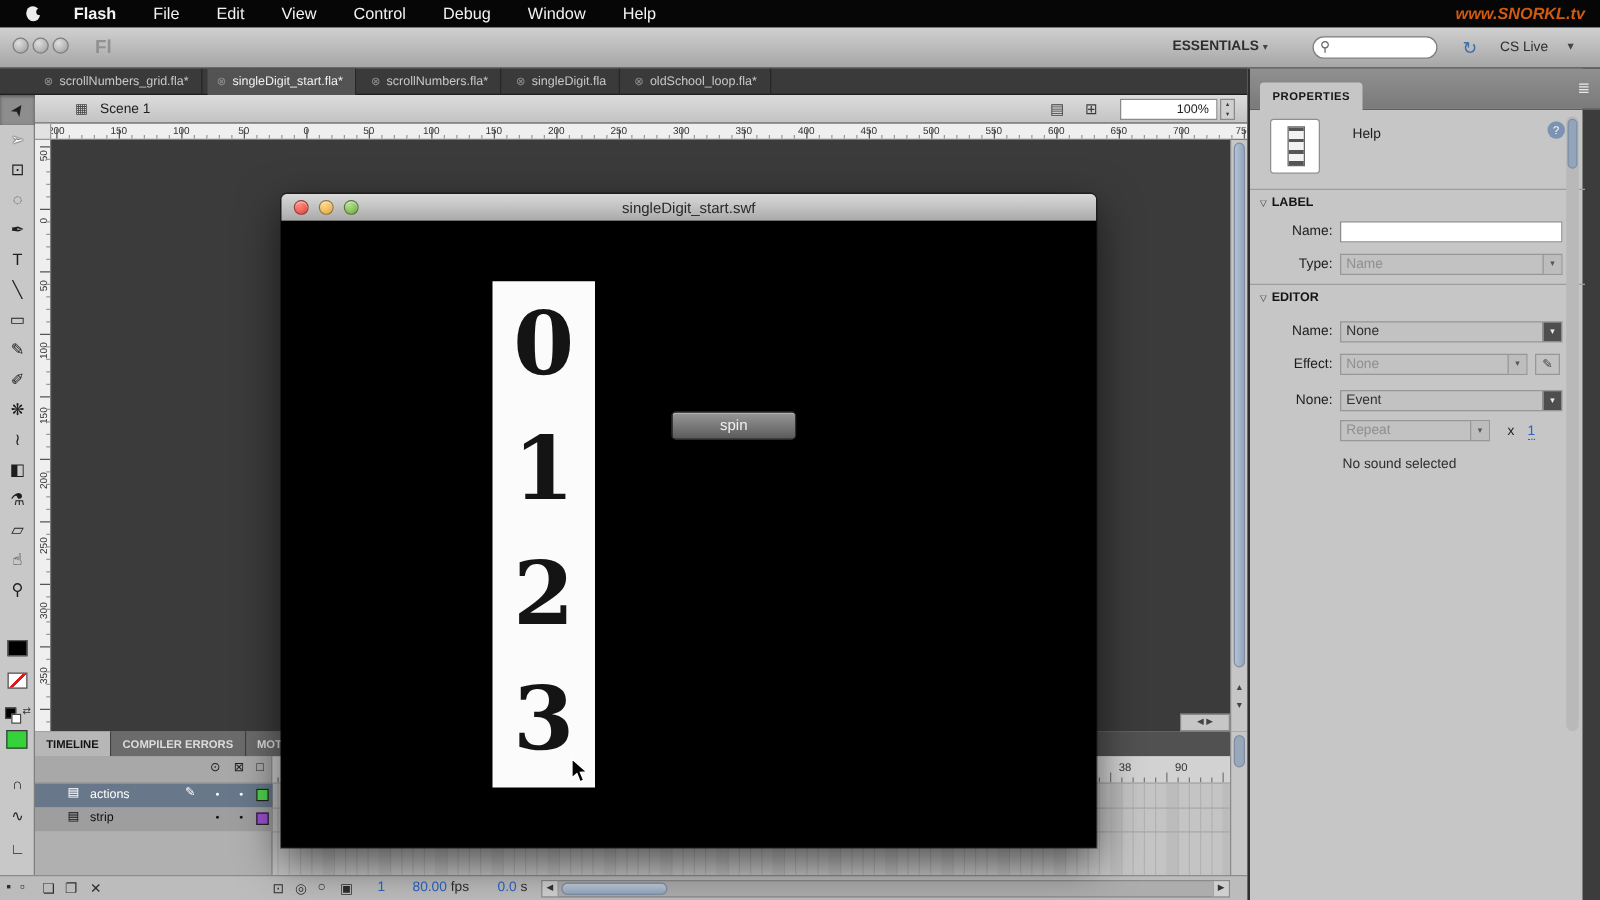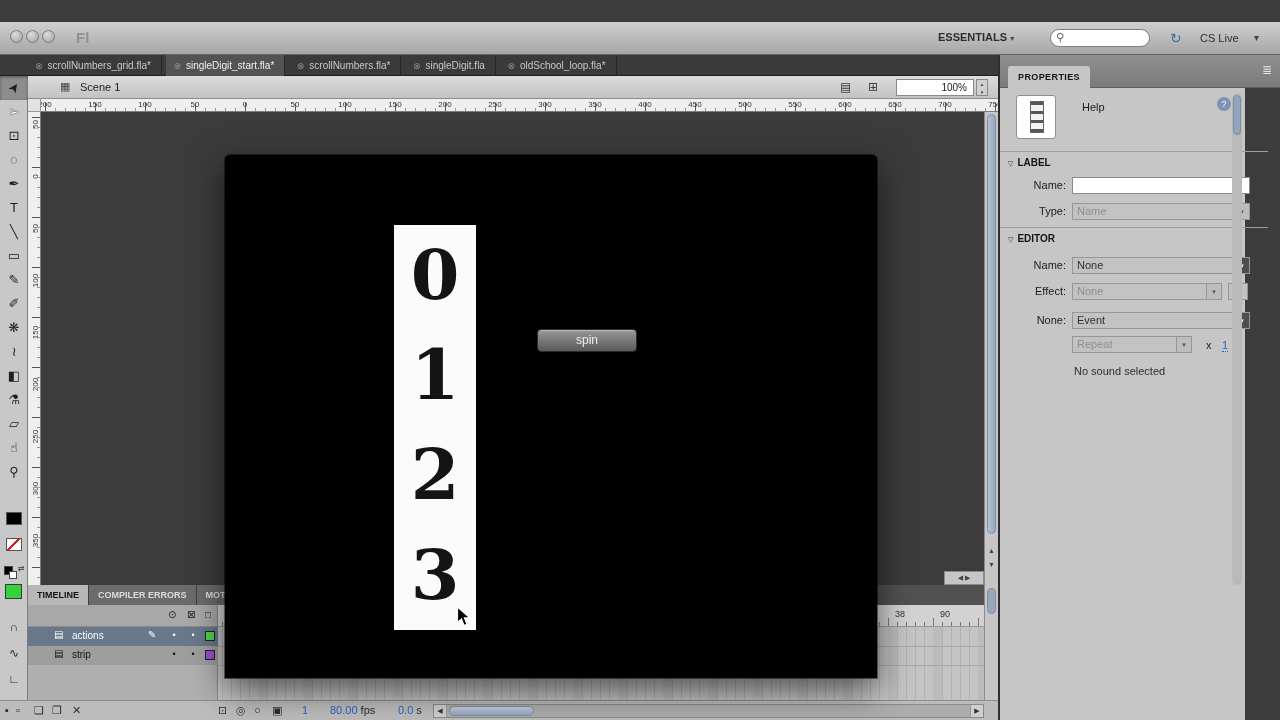--- a/index.html
+++ b/index.html
@@ -105,21 +105,21 @@
 
 .bottom-bar{position:absolute;left:0;top:700px;width:998px;height:20px;background:#bcbcbc;border-top:1px solid #8c8c8c;}
 .bb-i{position:absolute;top:3px;font-size:11px;color:#2e2e2e;white-space:nowrap;}
 .bb-blue{color:#2b62c4;}
 .bb-scroll{position:absolute;left:433px;top:3px;width:551px;height:14px;background:#adadad;border:1px solid #8a8a8a;}
 .bb-scroll .larr{position:absolute;left:0;top:0;width:13px;height:12px;background:#cfcfcf;font-size:7px;line-height:12px;text-align:center;color:#333;border-right:1px solid #999;}
 .bb-scroll .rarr{position:absolute;right:0;top:0;width:13px;height:12px;background:#cfcfcf;font-size:7px;line-height:12px;text-align:center;color:#333;border-left:1px solid #999;}
 .bb-scroll .thumb{position:absolute;left:15px;top:1px;width:85px;height:10px;border-radius:5px;background:linear-gradient(#c5cfdd,#93a5bd);border:1px solid #7e8da2;}
 
 
-.right-panel{position:absolute;left:998px;top:55px;width:247px;height:665px;background:#c6c6c6;border-left:2px solid #2e2e2e;}
+.right-panel{position:absolute;left:998px;top:55px;width:268px;height:665px;background:#c6c6c6;border-left:2px solid #2e2e2e;}
 .rp-tabrow{position:absolute;left:0;top:0;width:280px;height:33px;background:linear-gradient(#909090,#7a7a7a);border-bottom:1px solid #5f5f5f;}
 .rp-tab{position:absolute;left:8px;top:11px;height:22px;line-height:22px;padding:0 10px;background:#c6c6c6;font-size:9px;font-weight:bold;letter-spacing:.4px;color:#141414;border-radius:3px 3px 0 0;}
 .rp-menu{position:absolute;right:8px;top:8px;color:#e6e6e6;font-size:12px;}
 .rp-thumb{position:absolute;left:16px;top:40px;width:40px;height:44px;background:#fff;border:1px solid #8f8f8f;border-radius:3px;}
 .rp-thumb .strip{position:absolute;left:13px;top:5px;width:14px;height:32px;background:repeating-linear-gradient(#555 0 3px,#f2f2f2 3px 9px);border:1px solid #666;}
 .rp-type{position:absolute;left:82px;top:46px;font-size:11px;color:#1c1c1c;}
 .rp-help{position:absolute;right:14px;top:42px;width:14px;height:14px;border-radius:50%;background:#7d93b2;color:#fff;font-size:9px;text-align:center;line-height:14px;}
 .rp-divider{position:absolute;left:0;width:268px;height:1px;background:#9e9e9e;}
 .rp-sec{position:absolute;left:8px;font-size:10px;font-weight:bold;color:#141414;}
 .rp-sec .tri{font-size:7px;margin-right:4px;color:#333;}
@@ -148,20 +148,32 @@
 .digit-strip{position:absolute;left:169px;top:48px;width:82px;height:405px;background:#fbfbfb;}
 .digit{position:absolute;left:0;width:82px;height:100px;text-align:center;font-family:"DejaVu Serif","Liberation Serif",serif;font-weight:bold;font-size:70px;line-height:100px;color:#141414;}
 .spin-btn{position:absolute;left:312px;top:152px;width:100px;height:23px;border-radius:4px;background:linear-gradient(#989898,#5a5a5a);border:1px solid #2c2c2c;box-shadow:inset 0 1px 0 rgba(255,255,255,.35);color:#efefef;font-size:12px;text-align:center;line-height:21px;}
 .cursor{position:absolute;left:231px;top:429px;z-index:60;}
 </style>
 </head>
 <body>
 
 <div class="screen" data-name="flash-application">
 
+  <div class="menubar" data-name="menu-bar">
+    <span class="apple" data-name="apple-menu-icon"></span>
+    <span class="mi first" data-name="menu-flash">Flash</span>
+    <span class="mi" data-name="menu-file">File</span>
+    <span class="mi" data-name="menu-edit">Edit</span>
+    <span class="mi" data-name="menu-view">View</span>
+    <span class="mi" data-name="menu-control">Control</span>
+    <span class="mi" data-name="menu-debug">Debug</span>
+    <span class="mi" data-name="menu-window">Window</span>
+    <span class="mi" data-name="menu-help">Help</span>
+    <span class="site" data-name="snorkl-site-link">www.SNORKL.tv</span>
+  </div>
 
   <div class="chrome" data-name="window-chrome">
     <span class="tlight" style="left:10px" data-name="close-window-button"></span>
     <span class="tlight" style="left:26px" data-name="minimize-window-button"></span>
     <span class="tlight" style="left:42px" data-name="zoom-window-button"></span>
     <span class="fl-logo" data-name="flash-logo">Fl</span>
     <span class="ws-btn" data-name="workspace-switcher-button"><span>ESSENTIALS</span> <span class="dd" data-name="chevron-down-icon">▾</span></span>
     <span class="searchbox" data-name="app-search-box">
       <span class="mag" data-name="search-icon">⚲</span>
       <input class="search-input" data-name="search-input" style="">
@@ -665,20 +677,26 @@
     <div class="rp-select disabled" style="top:281px;width:120px" data-name="repeat-select"><span>Repeat</span><span class="arrow" data-name="chevron-down-icon">▾</span></div>
     <span class="rp-x" style="left:206px;top:284px" data-name="repeat-multiplier-label">x</span>
     <span class="rp-num" style="left:222px;top:284px" data-name="repeat-count-value">1</span>
     <div class="rp-status" style="top:310px" data-name="sound-status-text">No sound selected</div>
     <div class="rp-scroll" data-name="panel-scrollbar">
         <div class="thumb" data-name="scrollbar-thumb"></div>
       </div>
   </div>
 
   <div class="swf-window" data-name="swf-preview-window">
+    <div class="swf-titlebar" data-name="swf-window-titlebar">
+      <span class="lt red" data-name="close-window-button"></span>
+      <span class="lt yellow" data-name="minimize-window-button"></span>
+      <span class="lt green" data-name="zoom-window-button"></span>
+      <div class="swf-title" data-name="swf-window-title">singleDigit_start.swf</div>
+    </div>
     <div class="swf-content" data-name="swf-stage">
       <div class="digit-strip" data-name="number-strip">
         <div class="digit" style="top:0px" data-name="digit-0">0</div>
         <div class="digit" style="top:100px" data-name="digit-1">1</div>
         <div class="digit" style="top:200px" data-name="digit-2">2</div>
         <div class="digit" style="top:300px" data-name="digit-3">3</div>
       </div>
       <div class="spin-btn" data-name="spin-button">spin</div>
       <svg class="cursor" data-name="mouse-cursor" width="15" height="22" viewBox="0 0 15 22">
           <path d="M1.5 1 L1.5 16.5 L5.5 13 L8 19.5 L11 18.2 L8.4 11.9 L13.5 11.6 Z" fill="#000" stroke="#fff" stroke-width="1.2"></path>

